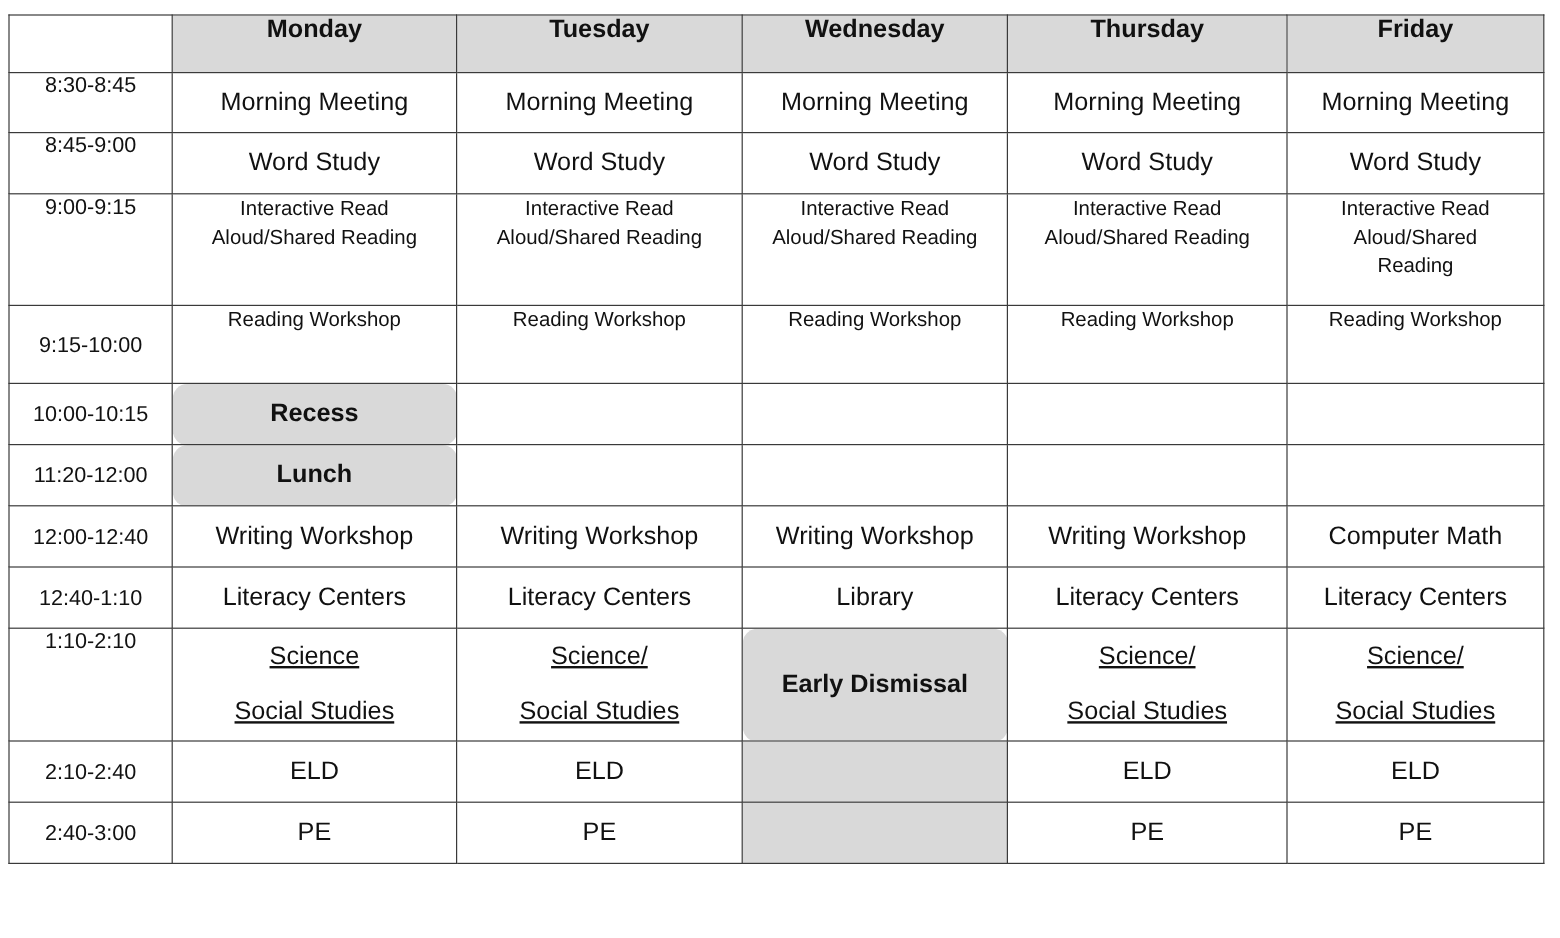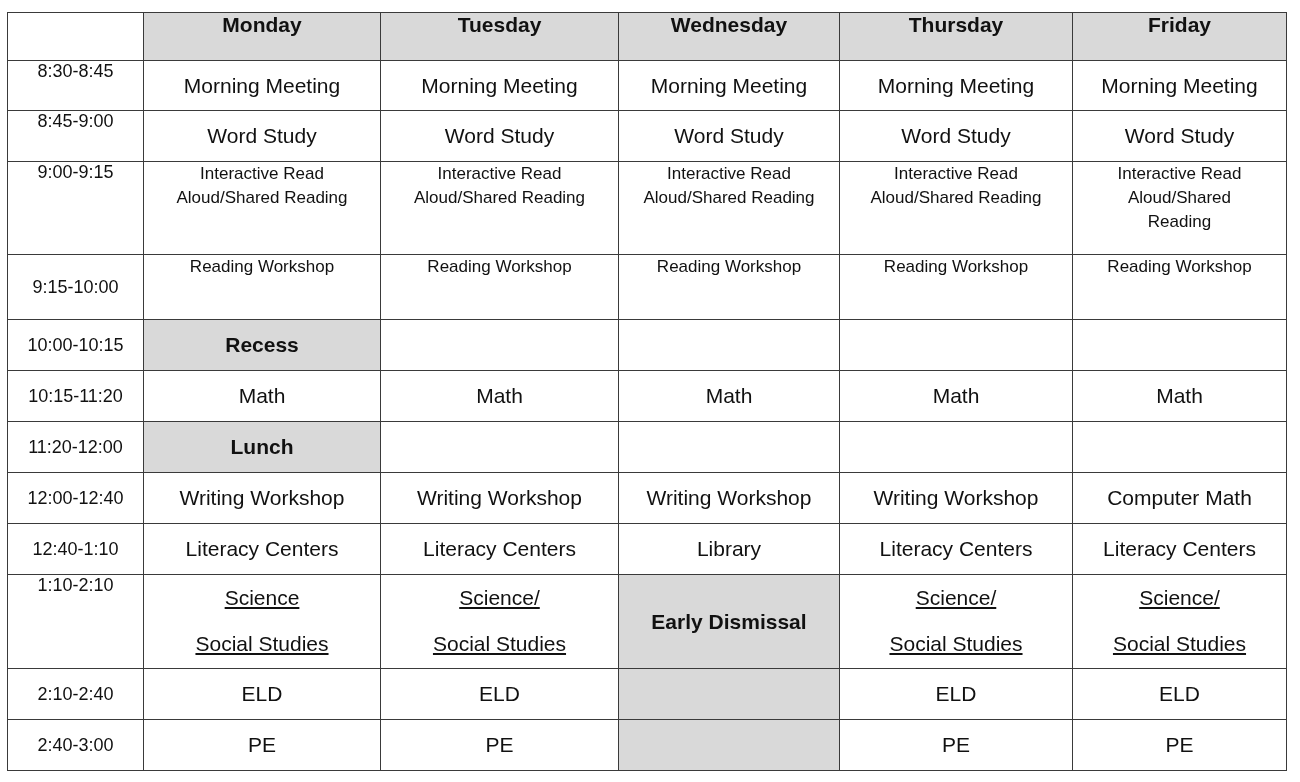--- a/index.html
+++ b/index.html
@@ -20,21 +20,21 @@
     th.day {
       background: #d9d9d9; font-weight: bold; font-size: 21px;
       vertical-align: top; padding-top: 4px;
     }
     th.corner { background: #ffffff; }
     td.time { font-size: 18px; vertical-align: top; padding-top: 10px; }
     td.cell { font-size: 21px; vertical-align: middle; }
     td.small { font-size: 17px; vertical-align: top; padding-top: 10px; line-height: 24px; }
     td.top { vertical-align: top; padding-top: 2px; }
     td.shaded { background: #d9d9d9; }
-    td.bold { font-weight: bold; }
+    td.bold { font-weight: bold; border-radius: 12px; }
     td.two { font-size: 21px; vertical-align: top; line-height: 46px; padding-top: 0; text-decoration: underline; }
     td.time.mid { vertical-align: middle; padding-top: 0; }
     .line { display: block; }
   </style>
 </head>
 <body>
 
 <table class="schedule">
   <colgroup>
     <col style="width:136px">
@@ -110,28 +110,20 @@
 
     <tr style="height:51px">
       <td class="time mid">10:00-10:15</td>
       <td class="cell shaded bold">Recess</td>
       <td class="cell"></td>
       <td class="cell"></td>
       <td class="cell"></td>
       <td class="cell"></td>
     </tr>
 
-    <tr style="height:51px">
-      <td class="time mid">10:15-11:20</td>
-      <td class="cell">Math</td>
-      <td class="cell">Math</td>
-      <td class="cell">Math</td>
-      <td class="cell">Math</td>
-      <td class="cell">Math</td>
-    </tr>
 
     <tr style="height:51px">
       <td class="time mid">11:20-12:00</td>
       <td class="cell shaded bold">Lunch</td>
       <td class="cell"></td>
       <td class="cell"></td>
       <td class="cell"></td>
       <td class="cell"></td>
     </tr>
 

